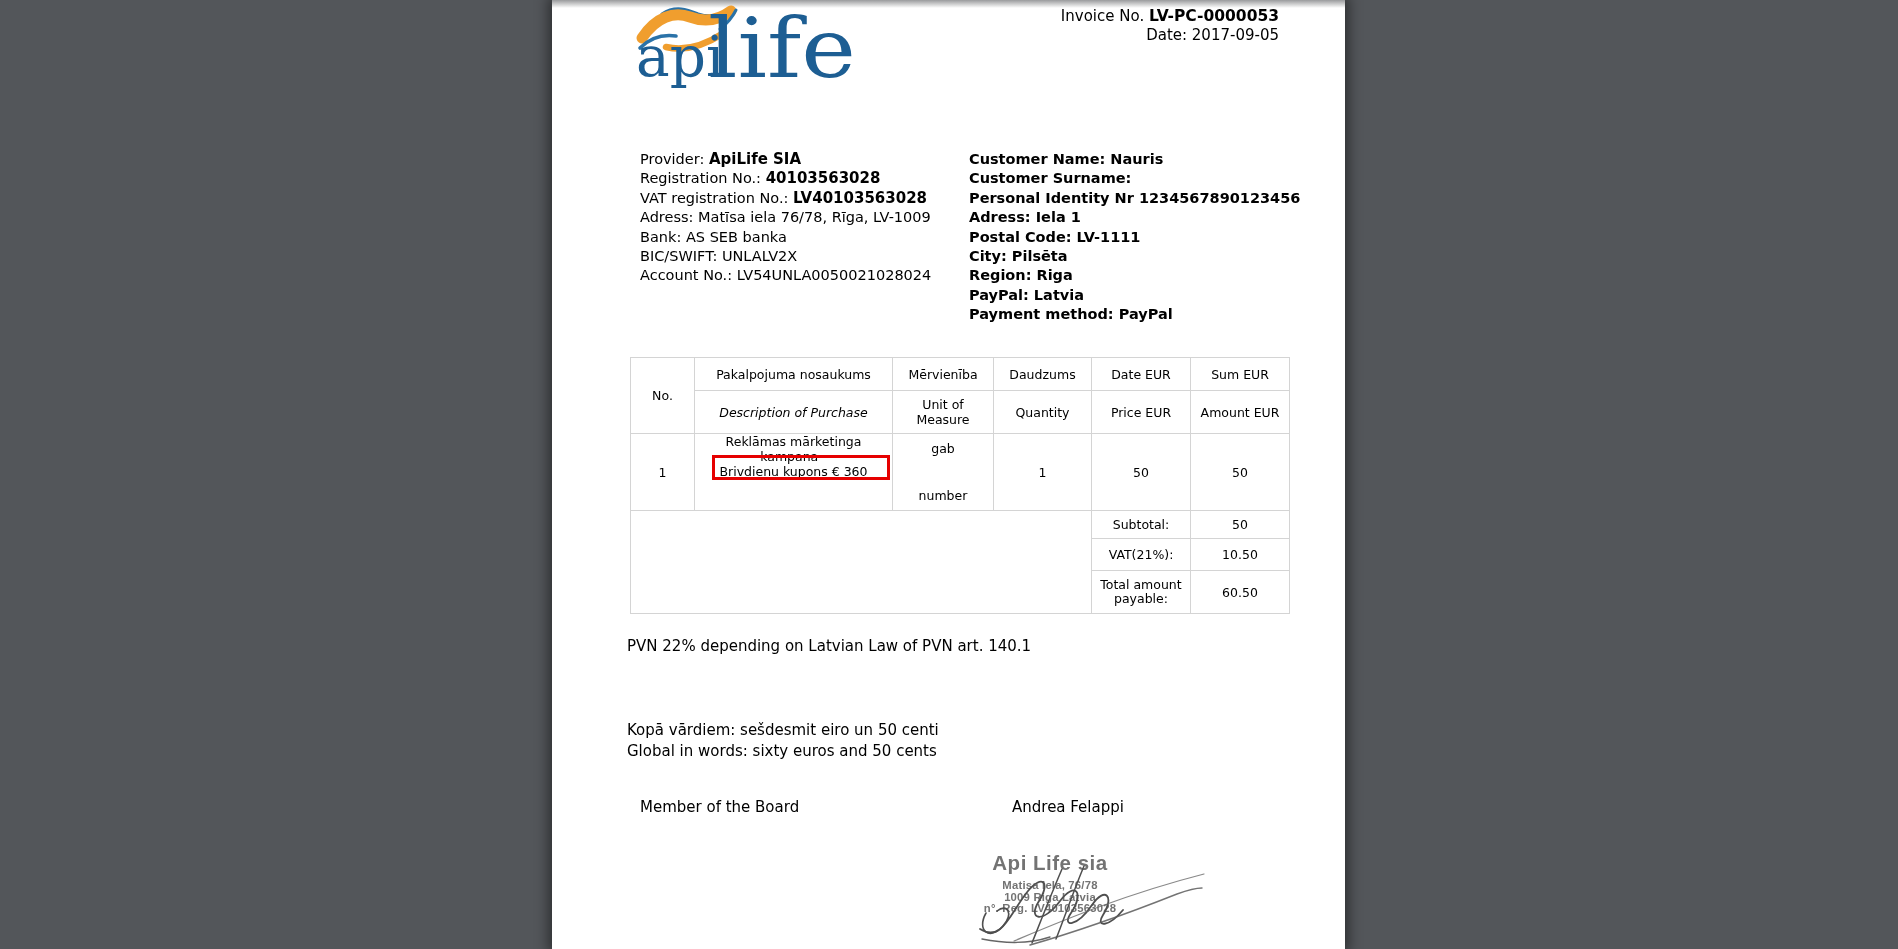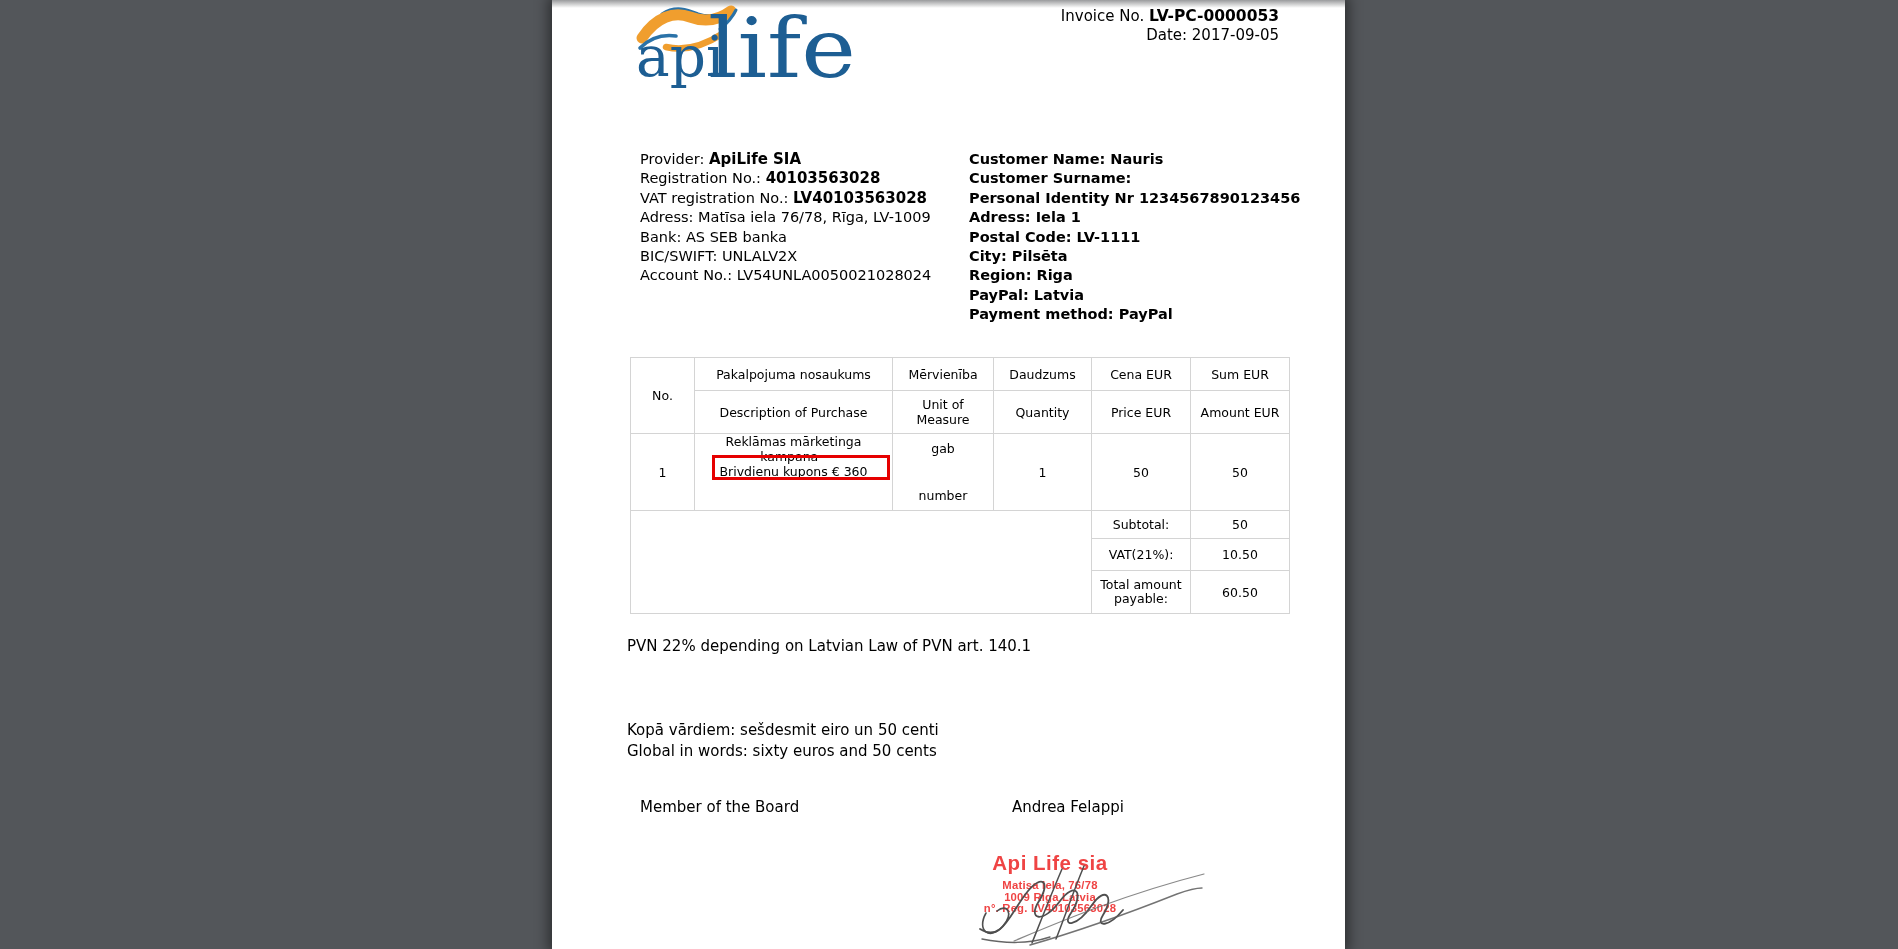--- a/index.html
+++ b/index.html
@@ -55,21 +55,21 @@
   }
   
   .textblock{font-size:15px;line-height:21.2px;white-space:nowrap;}
   #notes{left:75px;top:636px;}
   #words{left:75px;top:720px;}
   
   .boardline{font-size:15px;top:798px;white-space:nowrap;}
   #board-role{left:88px;}
   #board-name{left:460px;}
   
-  .stamp{left:398px;top:852px;width:200px;text-align:center;color:#ef4444;
+  .stamp{left:398px;top:852px;width:200px;text-align:center;color:#737373;
     font-family:"Liberation Sans","DejaVu Sans",sans-serif;}
   .stamp-company{font-size:20.5px;font-weight:bold;letter-spacing:0.5px;line-height:22px;}
   .stamp-addr{font-size:11.3px;font-weight:bold;line-height:11.6px;margin-top:6px;letter-spacing:0.2px;}
   svg text{font-family:"DejaVu Serif",serif;}
 </style>
 </head>
 <body>
 
 <div class="page">
 
@@ -120,25 +120,25 @@
       <col style="width:98px">
         <col style="width:99px">
         <col style="width:99px">
     </colgroup>
     <tbody>
         <tr class="hrow1">
       <th rowspan="2">No.</th>
       <th>Pakalpojuma nosaukums</th>
       <th>Mērvienība</th>
       <th>Daudzums</th>
-      <th>Cena EUR</th>
+      <th>Date EUR</th>
       <th>Sum EUR</th>
     </tr>
     <tr class="hrow2">
-      <td style="line-height:15px;padding:0 10px;">Description of Purchase</td>
+      <td style="line-height:15px;padding:0 10px;font-style:italic;">Description of Purchase</td>
       <td style="line-height:15px;padding:0 14px;">Unit of Measure</td>
       <td>Quantity</td>
       <td>Price EUR</td>
       <td>Amount EUR</td>
     </tr>
     <tr class="drow">
       <td>1</td>
       <td class="desc">
         <div>Reklāmas mārketinga kampana -</div>
         <div>Brivdienu kupons € 360</div>

